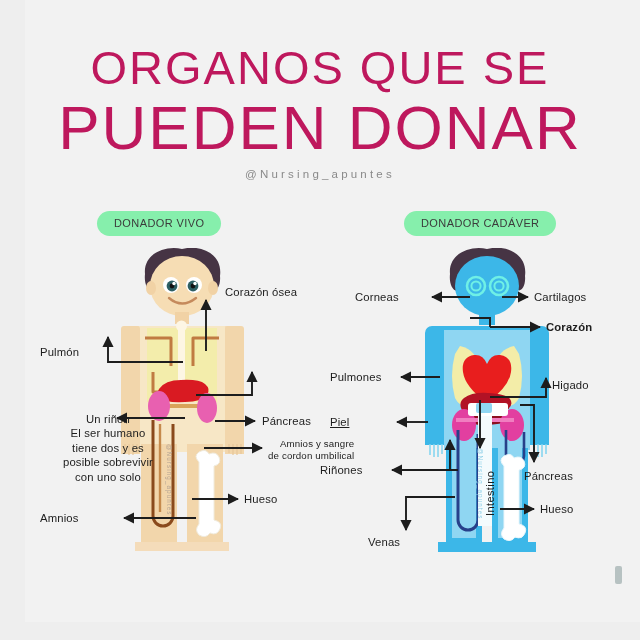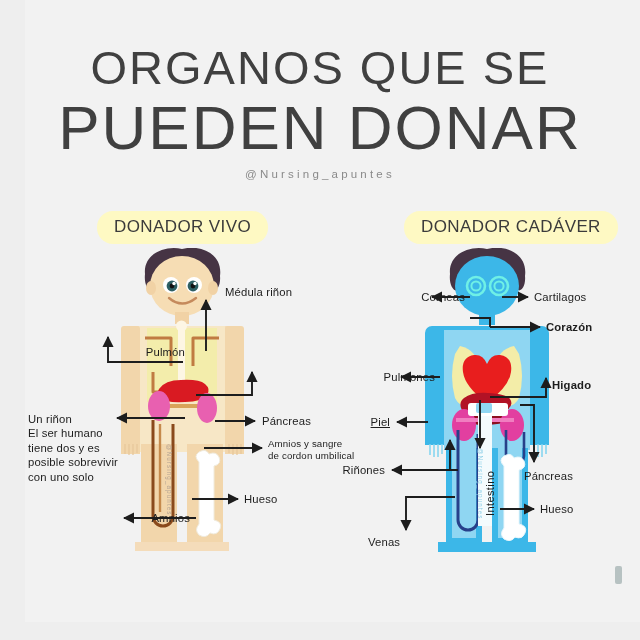--- a/index.html
+++ b/index.html
@@ -10,54 +10,54 @@
   }
   #stage{position:relative;width:640px;height:640px;background:#eeeeee;}
   #panel{
     position:absolute;left:25px;top:0;width:615px;height:622px;
     background:#f2f2f2;
   }
 
   
   .title-wrap{position:absolute;left:0;top:44px;width:640px;text-align:center;}
   .title-line{
-    color:#404040;
+    color:#be185d;
     font-family:"Liberation Sans", sans-serif;
     font-weight:300;
     letter-spacing:2px;
     line-height:1.0;
   }
   #title1{font-size:47px;}
   #title2{font-size:62px;margin-top:6px;}
   .handle{
     position:absolute;left:0;top:168px;width:640px;text-align:center;
     color:#8a8a8a;font-size:11.5px;letter-spacing:3.2px;
   }
 
   
   .badge{
-    position:absolute;background:#fef9c3;border-radius:16px;
-    color:#3b3b3b;font-size:17px;letter-spacing:.4px;
+    position:absolute;background:#86efac;border-radius:16px;
+    color:#3b3b3b;font-size:11px;letter-spacing:.4px;
     padding:6px 17px 7px 17px;white-space:nowrap;
   }
   #badge-left{left:97px;top:211px;}
   #badge-right{left:404px;top:211px;}
 
   
   .figure{position:absolute;}
   #fig-left{left:95px;top:248px;width:175px;height:310px;}
   #fig-right{left:400px;top:248px;width:175px;height:310px;}
 
   
   .lbl{
     position:absolute;color:#1d1d1d;font-size:11.3px;line-height:14.4px;
     white-space:pre;letter-spacing:.15px;
   }
-  .lbl.r{text-align:right;}
-  .lbl.sm{font-size:9.7px;line-height:12.2px;}
+  .lbl.r{text-align:left;}
+  .lbl.sm{font-size:9.7px;line-height:12.2px;text-align:right;}
   .vert{
     position:absolute;color:#1d1d1d;font-size:11px;letter-spacing:.4px;
     transform:rotate(-90deg);transform-origin:left top;white-space:nowrap;
   }
   .wm{
     position:absolute;color:#b4a392;font-size:6.3px;letter-spacing:1.1px;
     transform:rotate(90deg);transform-origin:left top;white-space:nowrap;
   }
   .wm2{
     position:absolute;color:#8fd0e8;font-size:6.3px;letter-spacing:1.1px;
@@ -257,41 +257,41 @@
       <path d="M500 509 L534 509"></path>
 
       <path d="M480 400 L480 448"></path>
     </g>
     <g stroke="#1d1d1d" stroke-width="1.9" fill="none">
       <path d="M490 327 L490 318 L470 318"></path>
     </g>
   </svg>
 
   <div class="lbl r" style="left:40px;top:345px;width:145px;">Pulmón</div>
-  <div class="lbl" style="left:28px;top:412px;width:160px;">Un riñon
+  <div class="lbl" style="left:28px;top:412px;width:160px;text-align:center;">Un riñon
 El ser humano
 tiene dos y es
 posible sobrevivir
 con uno solo</div>
   <div class="lbl r" style="left:40px;top:511px;width:150px;">Amnios</div>
 
-  <div class="lbl" style="left:225px;top:285px;">Médula riñon</div>
+  <div class="lbl" style="left:225px;top:285px;">Corazón ósea</div>
   <div class="lbl" style="left:262px;top:414px;">Páncreas</div>
   <div class="lbl sm" style="left:268px;top:438px;">Amnios y sangre
 de cordon umbilical</div>
   <div class="lbl" style="left:244px;top:492px;">Hueso</div>
 
   <div class="lbl r" style="left:355px;top:290px;width:110px;">Corneas</div>
   <div class="lbl r" style="left:330px;top:370px;width:105px;">Pulmones</div>
   <div class="lbl r" style="left:330px;top:415px;width:60px;text-decoration:underline;">Piel</div>
   <div class="lbl r" style="left:320px;top:463px;width:65px;">Riñones</div>
   <div class="lbl" style="left:368px;top:535px;">Venas</div>
 
   <div class="lbl" style="left:534px;top:290px;">Cartilagos</div>
   <div class="lbl" style="left:546px;top:320px;font-weight:bold;">Corazón</div>
-  <div class="lbl" style="left:552px;top:378px;font-weight:bold;">Higado</div>
+  <div class="lbl" style="left:552px;top:378px;">Higado</div>
   <div class="lbl" style="left:524px;top:469px;">Páncreas</div>
   <div class="lbl" style="left:540px;top:502px;">Hueso</div>
 
   <div class="vert" style="left:484px;top:516px;">Intestino</div>
 
   <div id="nub"></div>
 </div>
 
 </body></html>

